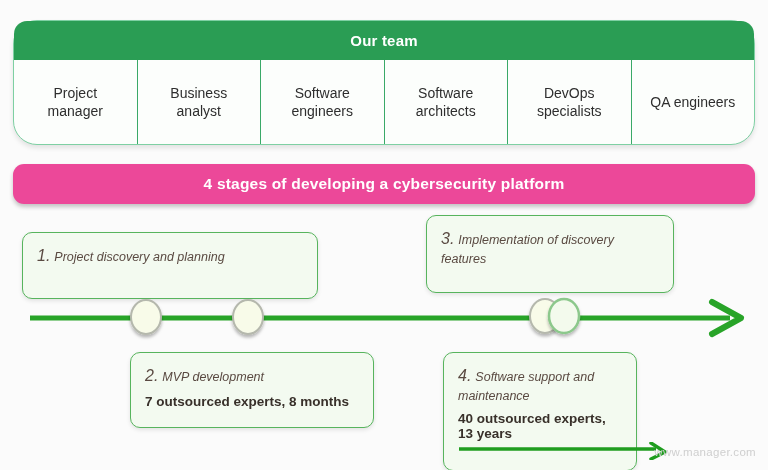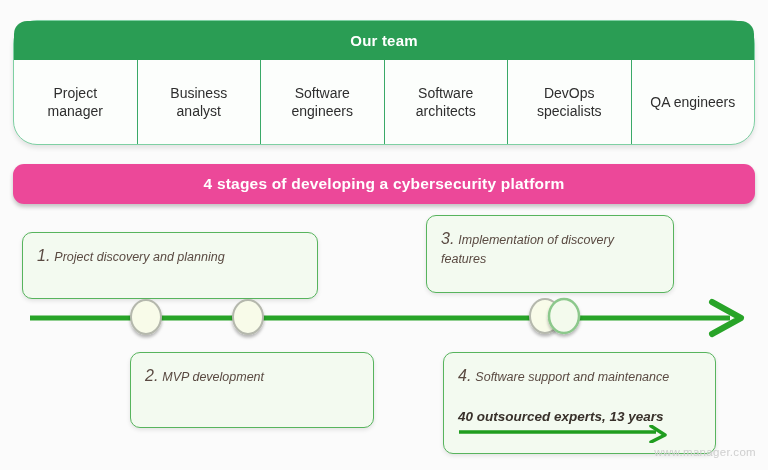--- a/index.html
+++ b/index.html
@@ -57,22 +57,22 @@
   }
   .stage-box .stage-num {
     font-size: 16px; font-style: italic; color: #5a4a42; margin-right: 4px;
   }
   .stage-box .detail {
     margin-top: 7px; font-weight: bold; color: #38302a; font-size: 13.5px;
   }
   .box-1 { left: 22px;  top: 232px; width: 296px; min-height: 67px; }
   .box-3 { left: 426px; top: 215px; width: 248px; min-height: 78px; }
   .box-2 { left: 122px; top: 352px; width: 244px; min-height: 76px; margin-left: 8px; }
-  .box-4 { left: 443px; top: 352px; width: 273px; min-height: 76px; }
-  .box-4 .detail { margin-top: 22px; font-style: italic; }
+  .box-4 { left: 443px; top: 352px; width: 194px; min-height: 76px; }
+  .box-4 .detail { margin-top: 6px; }
   .growth-arrow { display: block; margin-top: 1px; }
 
   
   .timeline-svg { position: absolute; left: 0; top: 293px; width: 768px; height: 52px; }
 
   
   .watermark {
     position: absolute; right: 12px; top: 446px;
     color: #cfcfcf; font-size: 11.5px; letter-spacing: .3px;
   }
@@ -122,20 +122,21 @@
     <line x1="30" y1="25" x2="730" y2="25" stroke="#28a428" stroke-width="5"></line>
     <polyline points="712,9 741,25 712,41" fill="none" stroke="#28a428" stroke-width="6" stroke-linecap="round" stroke-linejoin="round"></polyline>
     <ellipse cx="146" cy="24" rx="15" ry="17" fill="#f8fbe9" stroke="#b5b8ad" stroke-width="2" filter="url(#msShadow)"></ellipse>
     <ellipse cx="248" cy="24" rx="15" ry="17" fill="#f8fbe9" stroke="#b5b8ad" stroke-width="2" filter="url(#msShadow)"></ellipse>
     <ellipse cx="545" cy="23" rx="15" ry="17" fill="#f8fbe9" stroke="#b5b8ad" stroke-width="2" filter="url(#msShadow)"></ellipse>
     <ellipse cx="564" cy="23" rx="15" ry="17" fill="#f3faed" stroke="#8cc88c" stroke-width="2.5" filter="url(#msShadow)"></ellipse>
   </svg>
 
   <div class="stage-box box-2">
     <div class="title-line"><span class="stage-num">2.</span><span>MVP development</span></div>
+    <div class="detail">7 outsourced experts, 8 months</div>
   </div>
 
   <div class="stage-box box-4">
     <div class="title-line"><span class="stage-num">4.</span><span>Software support and maintenance</span></div>
     <div class="detail">40 outsourced experts, 13 years</div>
     <svg class="growth-arrow" width="216" height="18" viewBox="0 0 216 18">
       <line x1="1" y1="7" x2="198" y2="7" stroke="#1f9d1f" stroke-width="3.5"></line>
       <polyline points="193,1 207,10 193,17" fill="none" stroke="#1f9d1f" stroke-width="3.5" stroke-linecap="round" stroke-linejoin="round"></polyline>
     </svg>
   </div>

